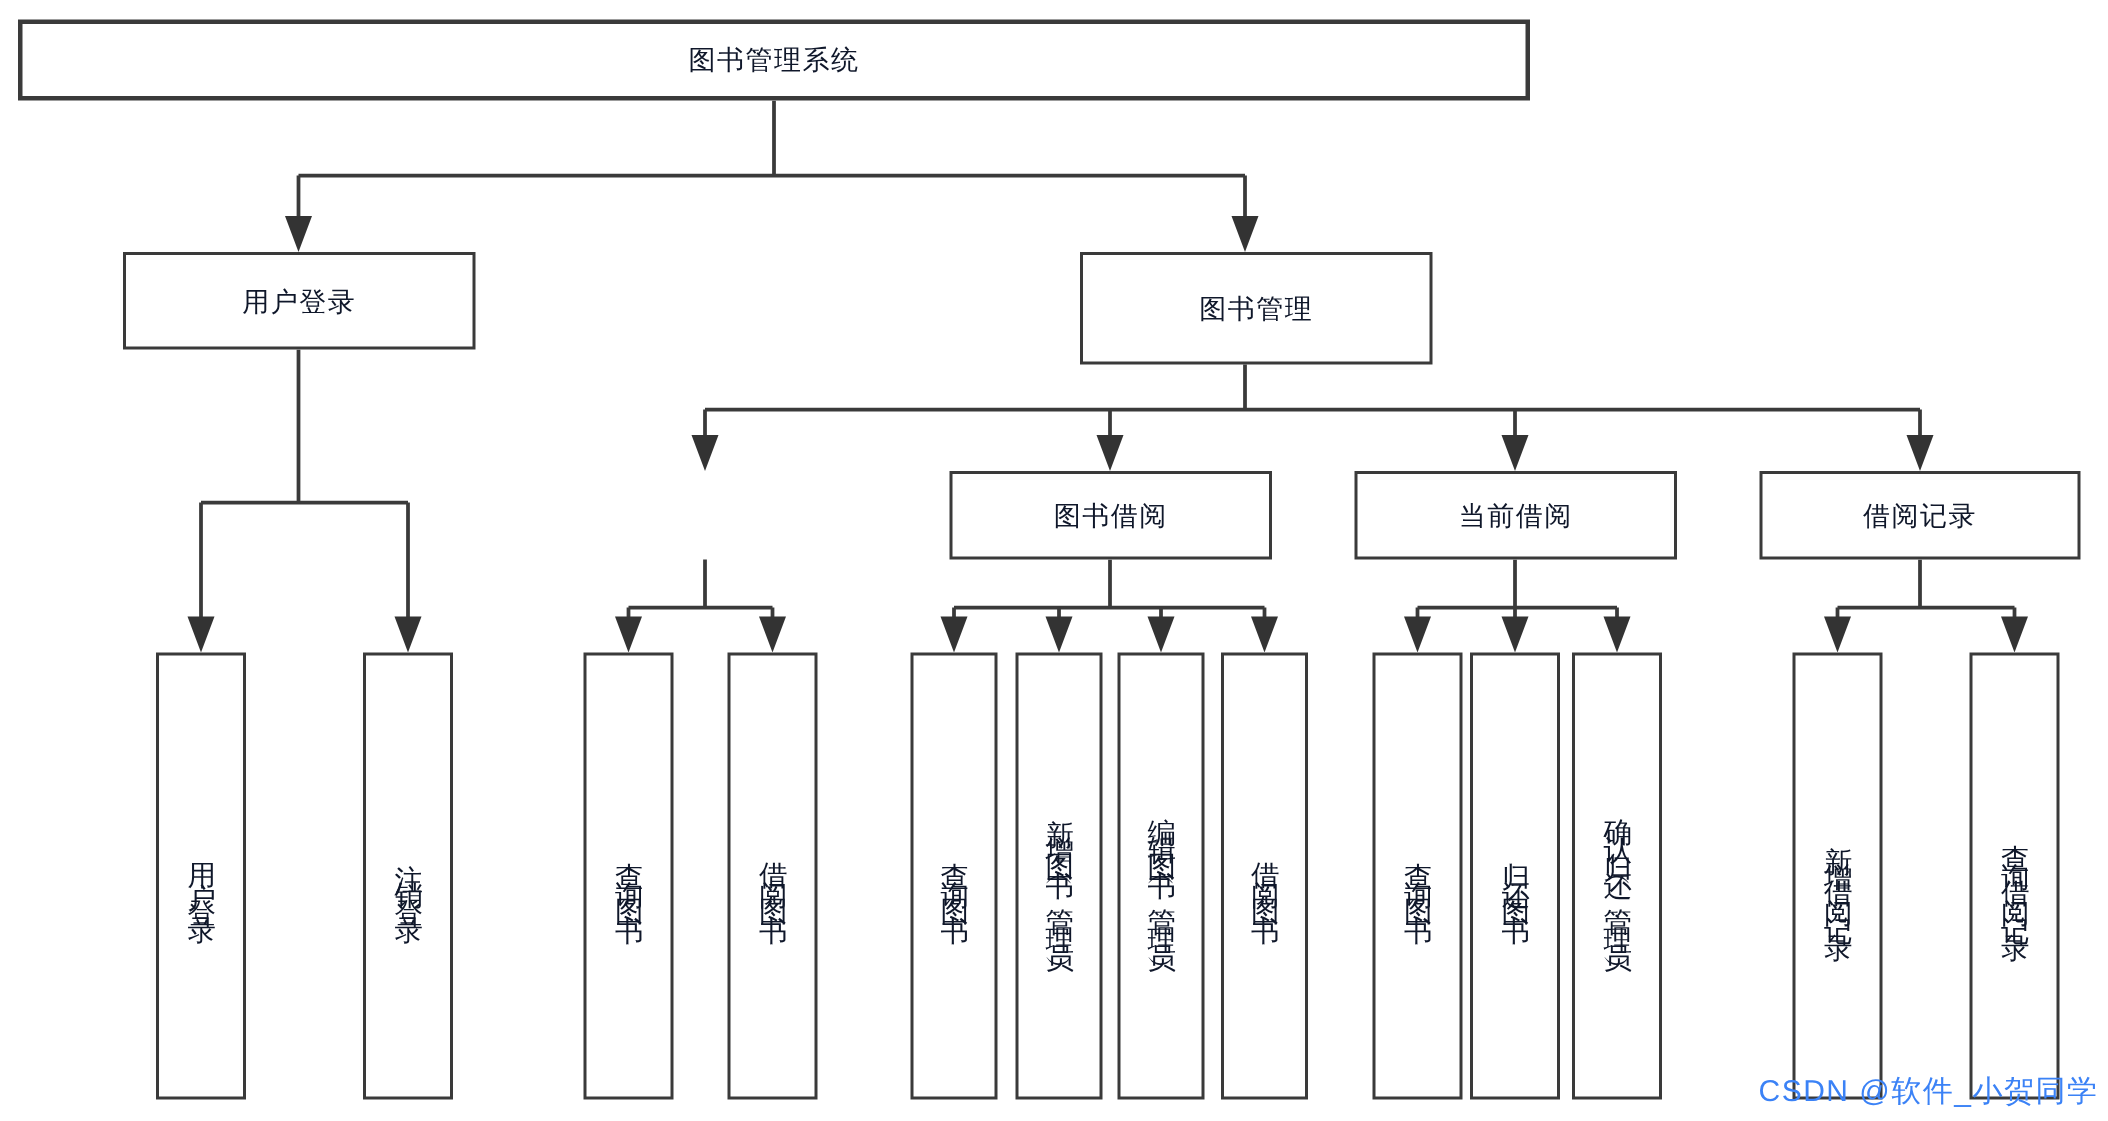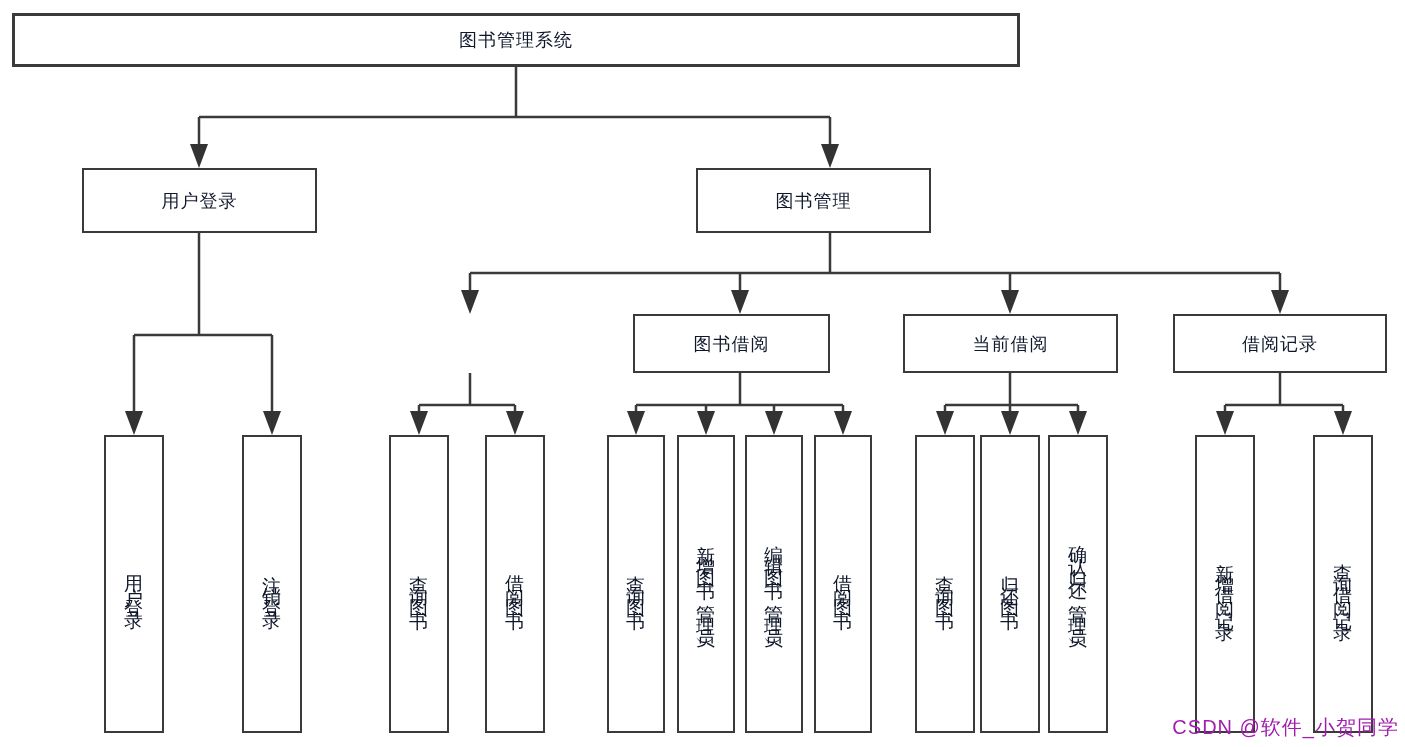--- a/index.html
+++ b/index.html
@@ -27,21 +27,21 @@
     writing-mode:vertical-rl;
     text-orientation:mixed;
     font-size:19px;
     letter-spacing:12px;
     line-height:1;
   }
   #watermark{
     position:absolute;
     right:6px;top:714px;
     font-size:20px;
-    color:#a21caf;
+    color:#3b82f6;
     letter-spacing:1px;
     z-index:5;
     white-space:nowrap;
   }
 </style>
 </head>
 <body>
 
 <div id="canvas">
 
@@ -74,23 +74,23 @@
       <polygon points="1001,411 1019,411 1010,435"></polygon>
       <polygon points="1069,411 1087,411 1078,435"></polygon>
       <polygon points="1216,411 1234,411 1225,435"></polygon>
       <polygon points="1334,411 1352,411 1343,435"></polygon>
     </g>
   </svg>
 
   <div class="node h-node root-node" style="left:12px;top:13px;width:1008px;height:54px">图书管理系统</div>
 
   <div class="node h-node" style="left:82px;top:168px;width:235px;height:65px">用户登录</div>
-  <div class="node h-node" style="left:696px;top:168px;width:235px;height:65px">图书管理</div>
+  <div class="node h-node" style="left:720px;top:168px;width:235px;height:75px">图书管理</div>
 
-  <div class="node h-node" style="left:633px;top:314px;width:197px;height:59px">图书借阅</div>
+  <div class="node h-node" style="left:633px;top:314px;width:215px;height:59px">图书借阅</div>
   <div class="node h-node" style="left:1173px;top:314px;width:214px;height:59px">借阅记录</div>
   <div class="node h-node" style="left:903px;top:314px;width:215px;height:59px">当前借阅</div>
 
   <div class="node leaf" style="left:104px;top:435px;width:60px;height:298px">用户登录</div>
   <div class="node leaf" style="left:242px;top:435px;width:60px;height:298px">注销登录</div>
 
   <div class="node leaf" style="left:389px;top:435px;width:60px;height:298px">查询图书</div>
   <div class="node leaf" style="left:485px;top:435px;width:60px;height:298px">借阅图书</div>
 
   <div class="node leaf" style="left:607px;top:435px;width:58px;height:298px">查询图书</div>

